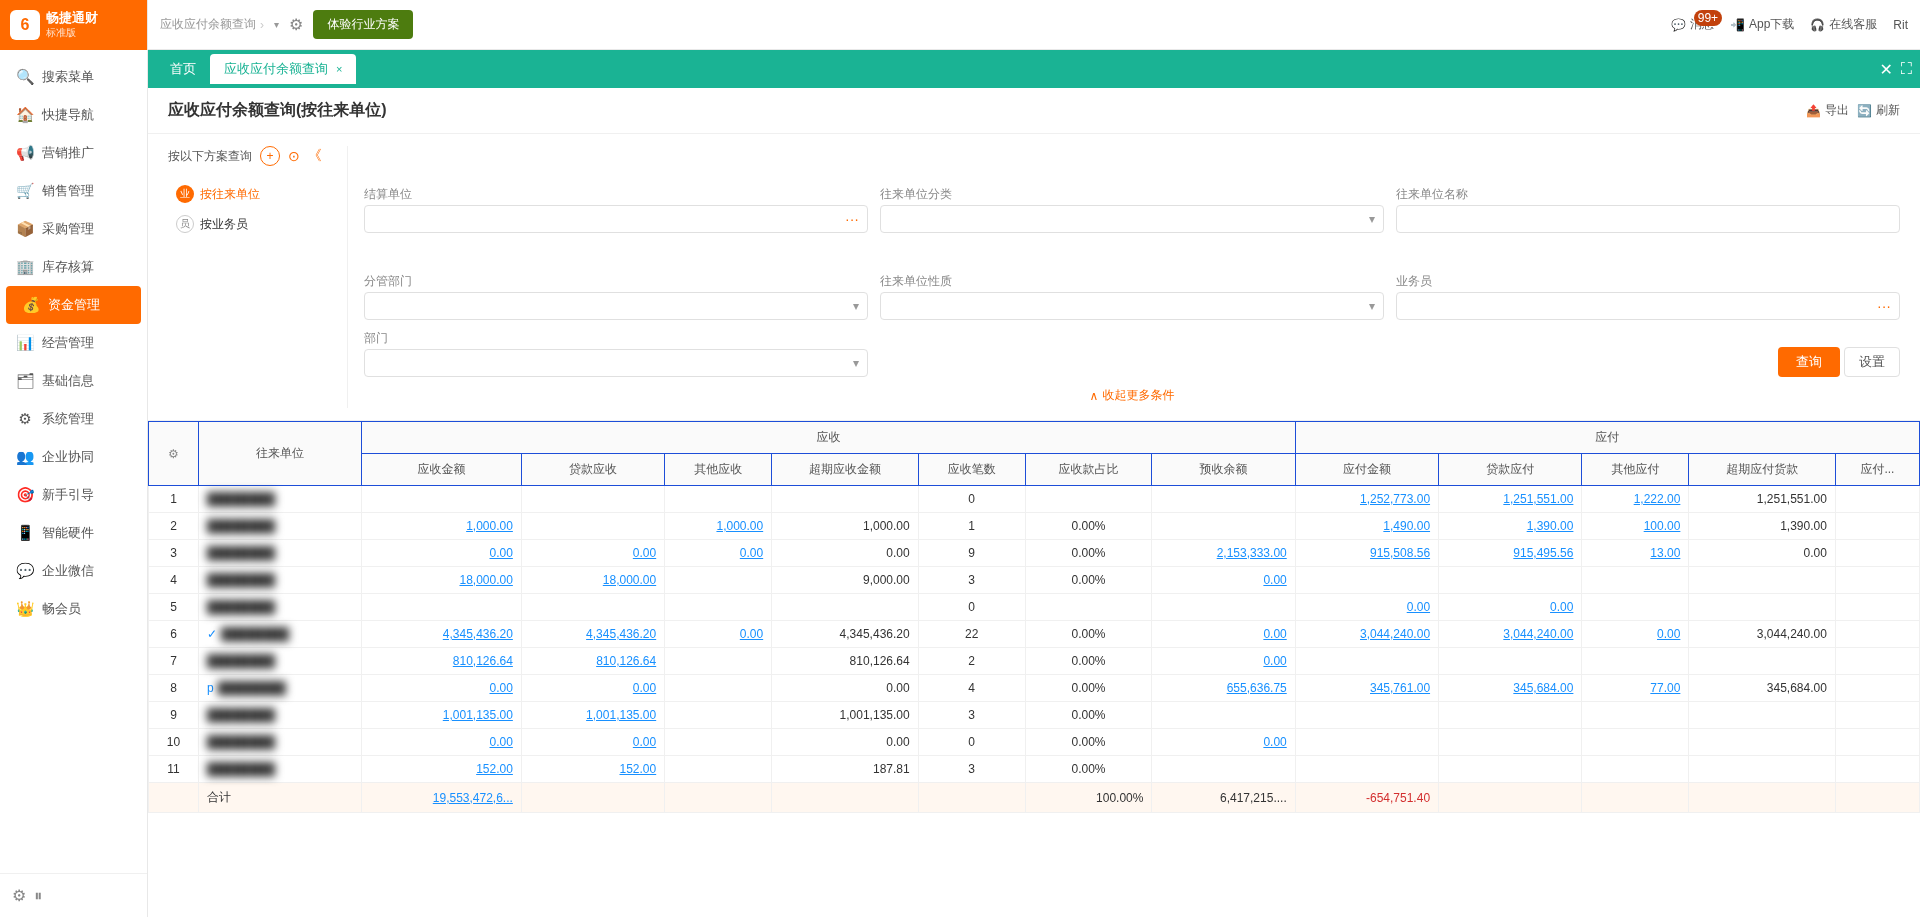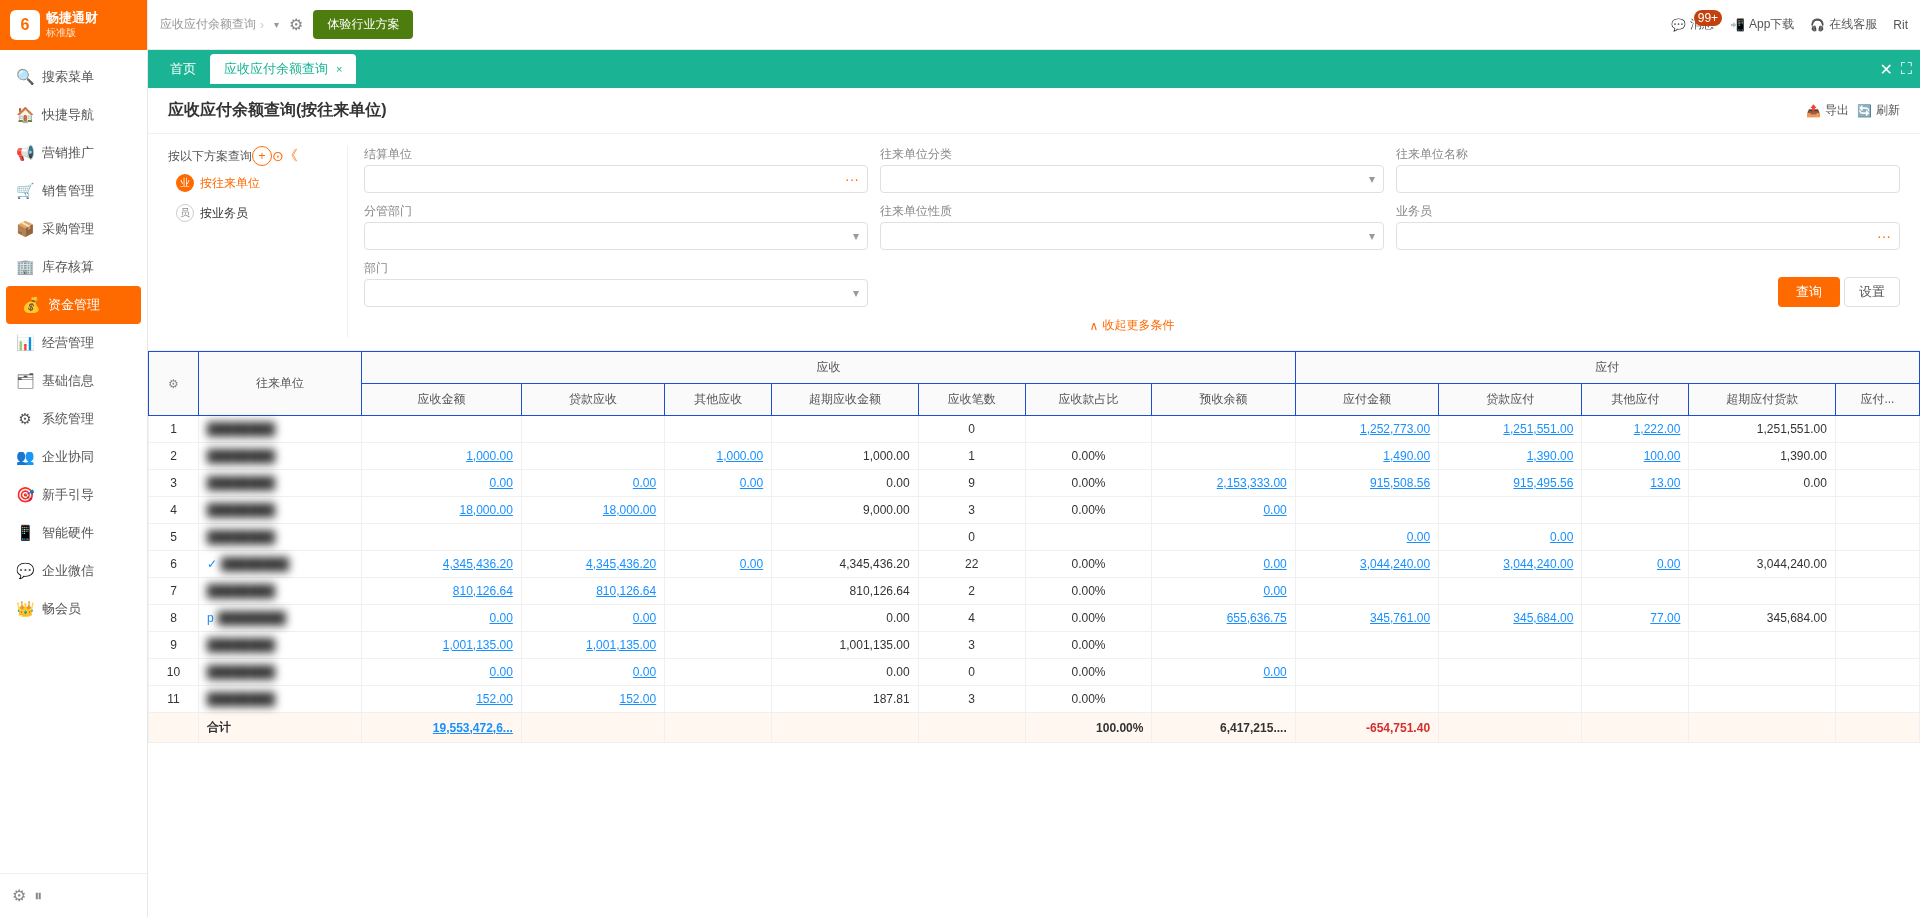--- a/index.html
+++ b/index.html
@@ -71,21 +71,21 @@
       border-bottom: 1px solid #f0f0f0;
     }
     .page-title { font-size: 16px; font-weight: bold; color: #333; }
     .page-actions { display: flex; gap: 8px; }
     .page-action-btn { display: flex; align-items: center; gap: 4px; color: #555; cursor: pointer; font-size: 12px; }
 
     
     .filter-area {
       background: #fff; padding: 12px 20px; border-bottom: 1px solid #f0f0f0;
     }
-    .filter-header { display: flex; align-items: center; margin-bottom: 4px; }
+    .filter-header { display: flex; align-items: center; gap: 8px; margin-bottom: 15px; }
     .filter-label { font-size: 12px; color: #555; }
     .filter-add-btn { width: 20px; height: 20px; border-radius: 50%; border: 1px solid #ff6a00; color: #ff6a00; display: flex; align-items: center; justify-content: center; cursor: pointer; font-size: 12px; }
     .filter-options-btn { color: #ff6a00; cursor: pointer; font-size: 14px; }
 
     .filter-scheme {
       display: flex; flex-direction: column; gap: 4px; margin-left: 0;
     }
     .filter-scheme-item {
       display: flex; align-items: center; gap: 6px; padding: 4px 8px; cursor: pointer; border-radius: 4px;
     }
@@ -113,21 +113,21 @@
     }
     .data-table th {
       background: #fafafa; border: 1px solid #1d4ed8; padding: 7px 8px; text-align: center; font-weight: normal; color: #555; white-space: nowrap;
     }
     .data-table td {
       border: 1px solid #f0f0f0; padding: 6px 8px; text-align: right; white-space: nowrap; color: #333;
     }
     .data-table td.center { text-align: center; }
     .data-table td.left { text-align: left; }
     .data-table td a, .data-table td .link { color: #1890ff; text-decoration: underline; cursor: pointer; }
-    .data-table tfoot td { background: #fff7f0; font-weight: bold; }
+    .data-table tfoot td { background: #fff7f0; font-weight: normal; }
     .blurred { filter: blur(4px); user-select: none; }
     .settings-icon { cursor: pointer; color: #888; }
 
     
     .group-header { text-align: center; font-size: 12px; }
 
     .col-group-yingshou { background: #f0f7ff; }
     .col-group-yingfu { background: #fff0f6; }
 
     
@@ -138,21 +138,21 @@
     .filter-layout {
       display: flex; gap: 0;
     }
     .filter-left {
       width: 180px; border-right: 1px solid #f0f0f0; padding-right: 10px;
     }
     .filter-right {
       flex: 1; padding-left: 16px;
     }
     .filter-row-wrap {
-      display: grid; grid-template-columns: 1fr 1fr 1fr; gap: 12px; margin-bottom: 10px; align-items: end;
+      display: grid; grid-template-columns: 1fr 1fr 1fr; gap: 12px; margin-bottom: 10px; align-items: end; margin-top: 40px;
     }
   </style>
 </head>
 <body>
 
 <div class="sidebar">
   <div class="sidebar-logo">
     <div class="sidebar-logo-icon">
       <span>6</span>
     </div>

